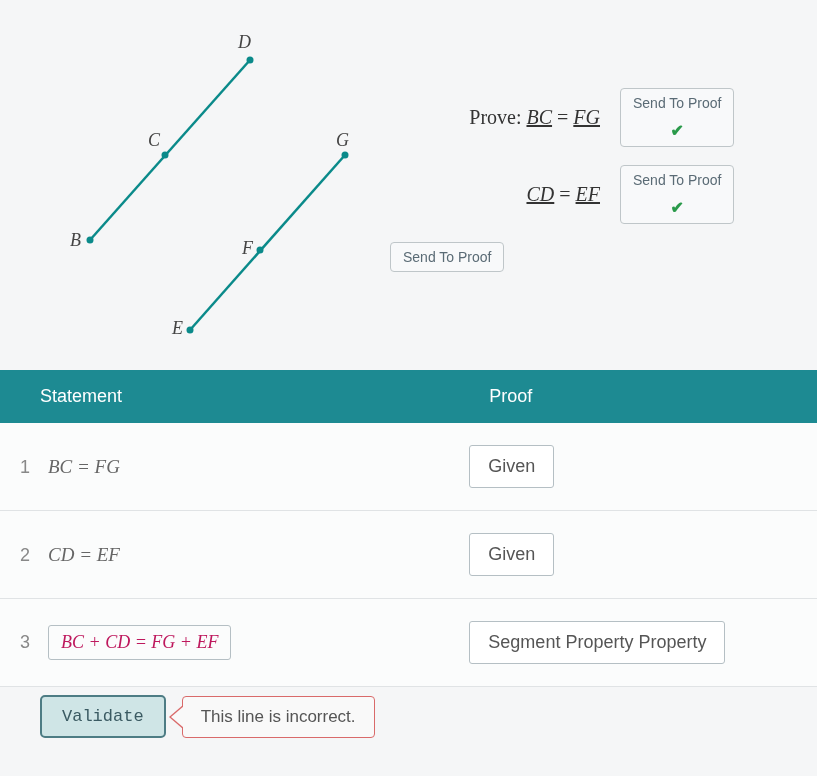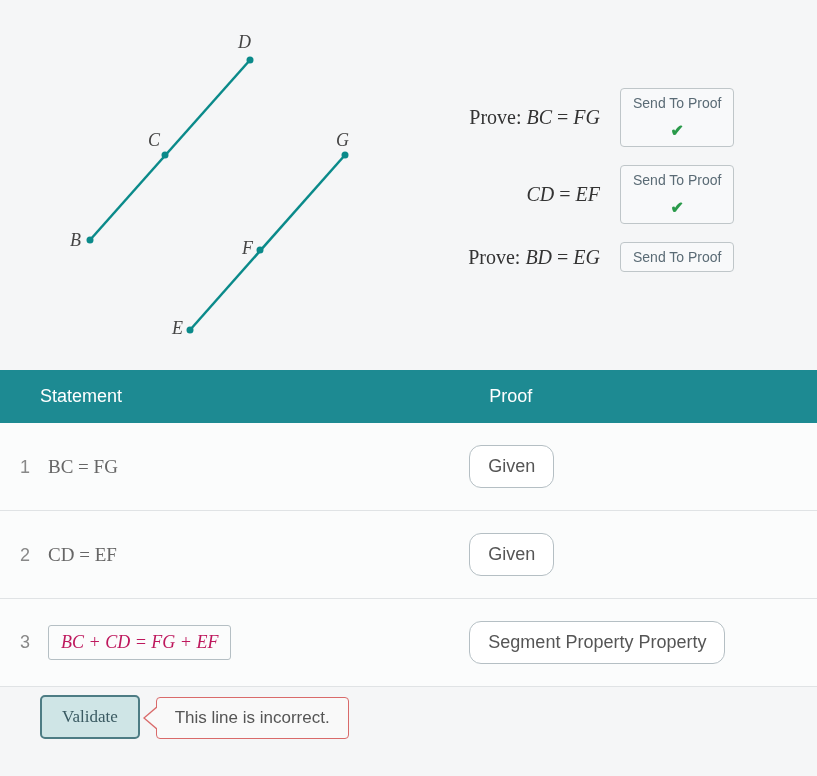--- a/index.html
+++ b/index.html
@@ -40,21 +40,21 @@
   align-items: center;
   margin: 18px 0;
   gap: 20px;
 }
 .given-text {
   font-size: 20px;
   color: #333;
   width: 210px;
   text-align: right;
 }
-.given-text .mi { font-style: italic; }
+.given-text .mi { font-style: italic; text-decoration: underline; }
 .send-btn {
   display: inline-flex;
   align-items: center;
   gap: 10px;
   border: 1px solid #bfc6c9;
   background: #f8f9fa;
   border-radius: 4px;
   padding: 6px 12px;
   font-size: 14px;
   color: #5a6b75;
@@ -81,57 +81,58 @@
 }
 .proof-row td {
   border-bottom: 1px solid #e0e3e5;
   padding: 22px 20px;
   vertical-align: middle;
   background: #fbfcfc;
 }
 .stmt-cell { width: 55%; }
 .num { color: #888; font-size: 18px; margin-right: 14px; font-family: Arial, sans-serif; }
 .stmt {
+  font-style: italic;
   font-size: 19px;
   color: #666;
   margin-top: 28px;
 }
 .stmt-box {
   display: inline-block;
   border: 1px solid #b5bfc4;
   padding: 6px 12px;
   border-radius: 3px;
   font-style: italic;
   color: #be185d;
   font-size: 18px;
 }
 .reason-box {
   display: inline-block;
   border: 1px solid #b5bfc4;
   padding: 10px 18px;
-  border-radius: 12px;
+  border-radius: 3px;
   color: #555;
   font-size: 18px;
   font-family: Arial, sans-serif;
   background: #fff;
 }
 .bottom-row {
   display: flex;
   align-items: stretch;
   padding: 8px 20px 0 40px;
   gap: 0;
 }
 .validate-btn {
   background: #cfe5e6;
   border: 2px solid #4d7c84;
   color: #3a5a62;
   padding: 10px 20px;
   border-radius: 5px;
   font-size: 17px;
-  font-family: Liberation Serif, serif;
+  font-family: Liberation Mono, monospace;
   cursor: pointer;
   z-index: 2;
   position: relative;
 }
 .error-callout {
   display: flex;
   align-items: flex-end;
   margin-left: -2px;
 }
 .error-bubble {
@@ -203,24 +204,20 @@
     <div class="given-row">
       <div class="given-text">
         <span class="mi">CD</span> = <span class="mi">EF</span>
       </div>
       <button class="send-btn">
         <span>Send To Proof</span>
         <span class="check">✔</span>
       </button>
     </div>
     <div class="given-row">
-      <div class="given-text">
-        <span>Prove:</span>
-        <span class="mi">BD</span> = <span class="mi">EG</span>
-      </div>
       <button class="send-btn">
         <span>Send To Proof</span>
       </button>
     </div>
   </div>
 </div>
 
 <table class="proof-table">
   <tbody>
       <tr class="proof-header">

